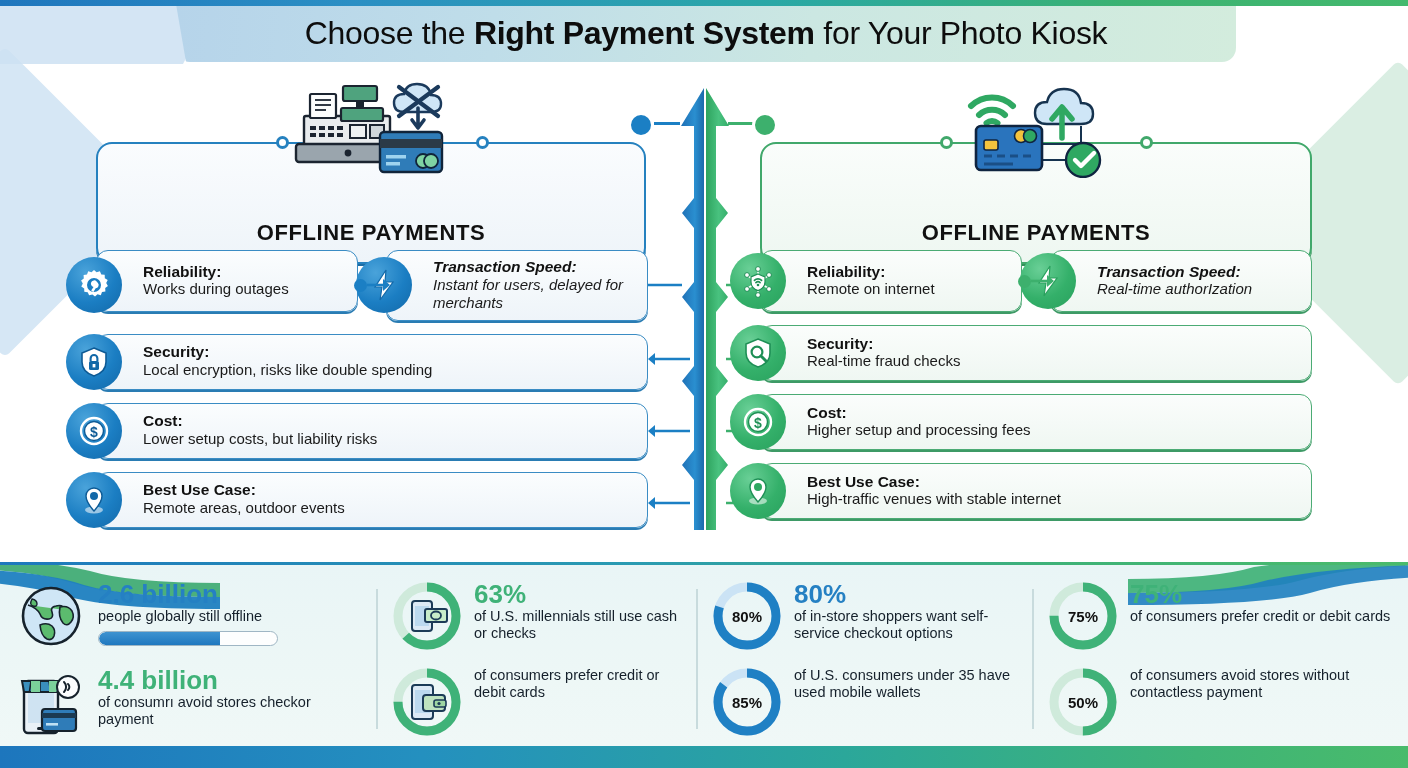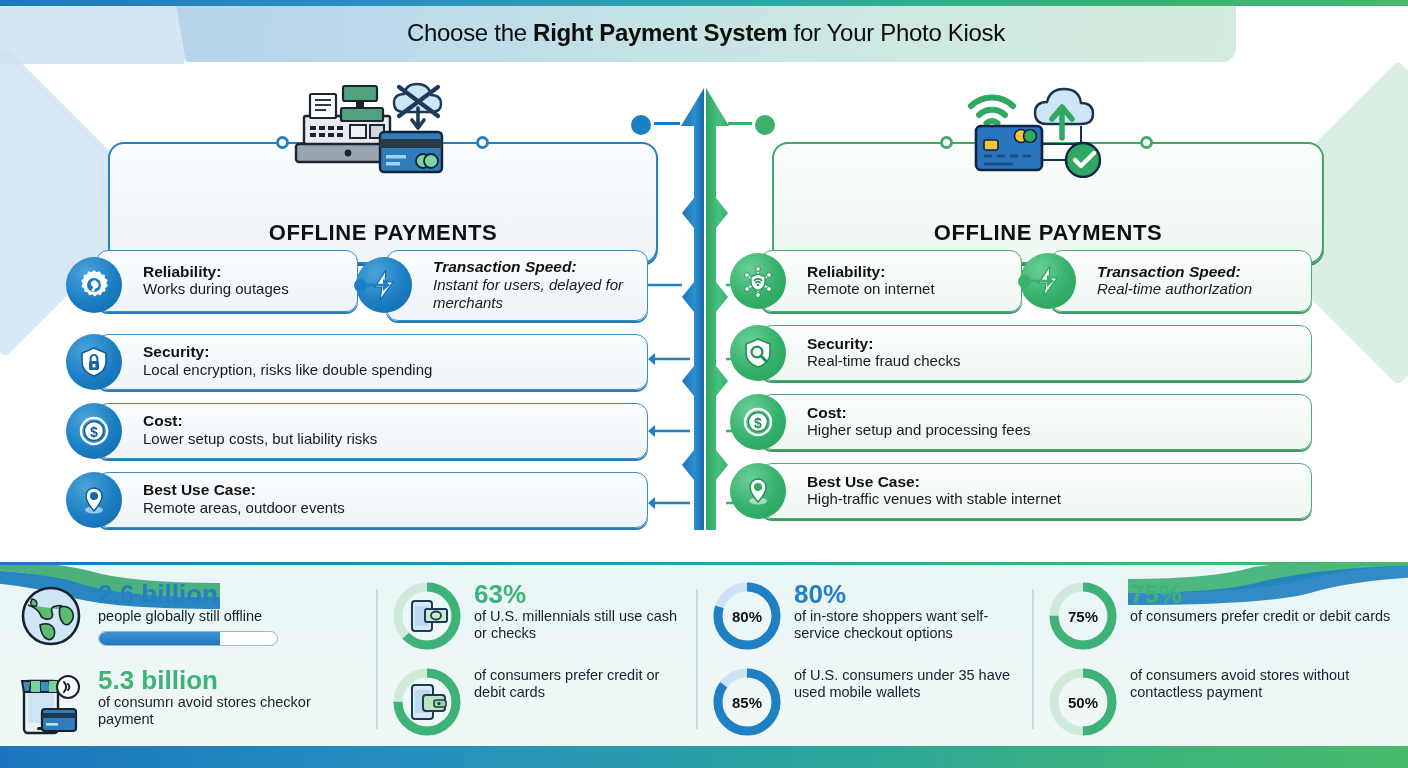--- a/index.html
+++ b/index.html
@@ -54,38 +54,38 @@
   .title-band {
     position: absolute; left: 176px; top: 4px;
     width: 1060px; height: 58px;
     background: linear-gradient(95deg,#b6d4ea 0%,#bfdde9 30%,#cbe7e2 60%,#d3ecdd 100%);
     border-radius: 0 0 14px 14px;
     clip-path: polygon(26px 0, 1060px 0, 1060px 100%, 1034px 100%, 1024px 100%, 36px 100%, 10px 100%, 0 0);
     display: flex; align-items: center; justify-content: center;
     z-index: 5;
   }
   .title-text {
-    font-size: 24px; color: #0d0d0d; letter-spacing: -.3px;
+    font-size: 32px; color: #0d0d0d; letter-spacing: -.3px;
     white-space: nowrap; font-weight: 400; text-align: right;
   }
   .title-text b { font-weight: 700; }
 
   
   .panel { position: absolute; top: 82px; z-index: 3; }
   .panel.left  { left: 96px;  width: 550px; }
   .panel.right { left: 760px; width: 552px; }
 
   .hero-icon {
     position: absolute; top: -0px; left: 50%; transform: translateX(-50%);
     width: 170px; height: 96px; z-index: 4;
   }
   .hero-icon svg { width: 100%; height: 100%; display: block; }
 
   .headbox {
-    position: absolute; top: 60px; left: 12px; width: 100%; height: 122px;
+    position: absolute; top: 60px; left: 0; width: 100%; height: 122px;
     border-radius: 16px;
     background: linear-gradient(180deg,#fafcfe 0%,#eef4f9 100%);
     display: flex; align-items: flex-end; justify-content: center;
     padding-bottom: 16px;
     text-align: center;
   }
   .panel.left  .headbox { border: 2px solid #2581bf; box-shadow: 0 2px 0 #1d6ca3; }
   .panel.right .headbox { border: 2px solid #41a86b; background: linear-gradient(180deg,#fafdfb 0%,#eef7f1 100%); box-shadow: 0 2px 0 #349059; }
 
   .headbox-label { font-size: 22px; font-weight: 700; color: #111; letter-spacing: .6px; }
@@ -634,21 +634,21 @@
               <g fill="none" stroke="#16222c" stroke-width="2" stroke-linecap="round">
                 <path d="M50 17 a7 7 0 0 1 0 10"></path>
                   <path d="M54 19 a4 4 0 0 1 0 6"></path>
               </g>
               <rect x="28" y="44" width="34" height="22" rx="3" fill="#2f7cb8" stroke="#16222c" stroke-width="2.2"></rect>
               <rect x="28" y="48" width="34" height="5" fill="#1b3a52"></rect>
               <rect x="32" y="58" width="12" height="2.6" fill="#bfe0f3"></rect>
             </svg>
           </div>
           <div class="ktext">
-            <div class="kbig green">5.3 billion</div>
+            <div class="kbig green">4.4 billion</div>
             <div class="kdesc">of consumrı avoid stores checkor payment</div>
           </div>
         </div>
       </div>
 
       <div class="kcol">
         <div class="kitem">
           <div class="kvis">
             <svg viewBox="0 0 74 74">
               <circle cx="37" cy="37" r="29" fill="none" stroke="#cfeadb" stroke-width="9"></circle>

